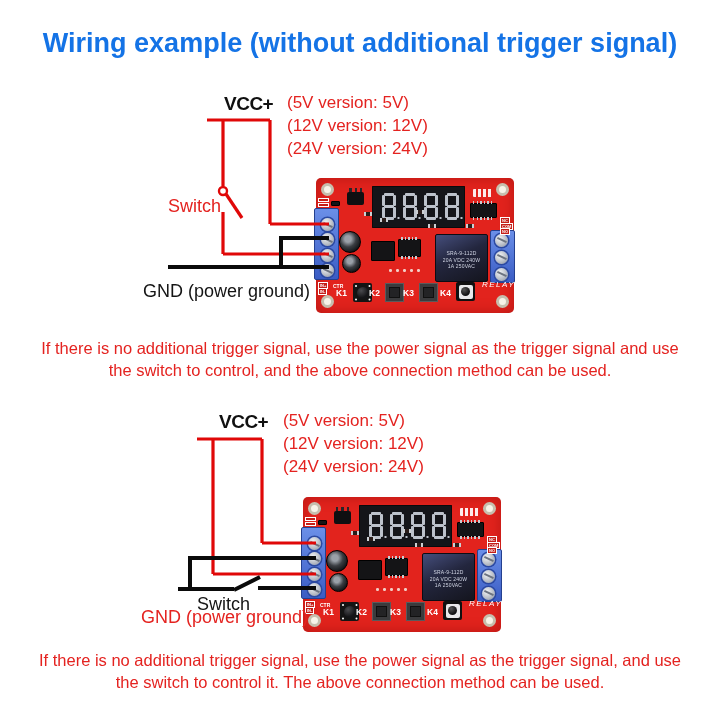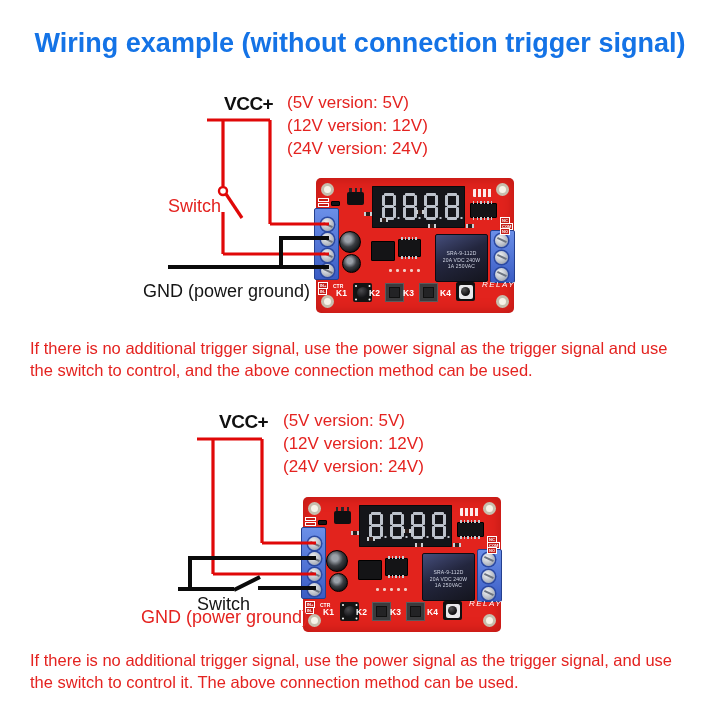--- a/index.html
+++ b/index.html
@@ -5,21 +5,21 @@
   html,body{margin:0;padding:0;background:#fff;}
   .page{position:relative;width:720px;height:720px;background:#ffffff;overflow:hidden;
         font-family:"Liberation Sans",sans-serif;}
   .abs{position:absolute;}
   .title{left:0;top:28px;width:720px;text-align:center;font-size:27px;font-weight:bold;
          color:#1473e6;z-index:6;}
   .vcc{font-size:19px;font-weight:bold;color:#101010;z-index:6;letter-spacing:-0.5px;}
   .ver{font-size:17px;line-height:23px;color:#e42320;z-index:6;white-space:nowrap;}
   .lbl{font-size:18px;z-index:6;white-space:nowrap;}
   .red{color:#e42320;} .blk{color:#141414;}
-  .note{left:30px;width:660px;text-align:left;font-size:16.5px;line-height:21.5px;
+  .note{left:30px;width:660px;text-align:center;font-size:16.5px;line-height:21.5px;
         color:#e42320;z-index:6;}
   .wires{left:0;top:0;z-index:5;pointer-events:none;}
 
   
   .pcb{position:absolute;width:198px;height:135px;background:#e2231d;border-radius:5px;
        box-shadow:inset 0 0 14px rgba(110,0,0,.35);z-index:2;}
   .pcb *{position:absolute;box-sizing:border-box;}
   .hole{width:13px;height:13px;border-radius:50%;background:#f7f3e8;border:3px solid #c6bfae;}
   .display{left:56px;top:8px;width:93px;height:42px;}
   .term{background:linear-gradient(180deg,#6b8fe8,#3a5cc4);border:1px solid #24408f;border-radius:2px;}
@@ -77,21 +77,21 @@
       <rect x="2" y="12" width="10" height="3" rx="1"></rect>
       <rect x="0" y="14" width="3" height="11" rx="1"></rect>
       <rect x="11" y="14" width="3" height="11" rx="1"></rect>
       <rect x="2" y="24" width="10" height="3" rx="1"></rect>
     </g>
   </defs>
 </svg>
 
 <div class="page">
 
-  <div class="abs title">Wiring example (without connection trigger signal)</div>
+  <div class="abs title">Wiring example (without additional trigger signal)</div>
 
   <div class="abs vcc" style="left:224px;top:93px;">VCC+</div>
   <div class="abs ver" style="left:287px;top:91px;">
     <div>(5V version: 5V)</div>
     <div>(12V version: 12V)</div>
     <div>(24V version: 24V)</div>
   </div>
   <div class="abs lbl red" style="left:168px;top:196px;">Switch</div>
   <div class="abs lbl blk" style="left:143px;top:281px;">GND (power ground)</div>
   <div class="pcb" style="left:316px;top:178px;">

